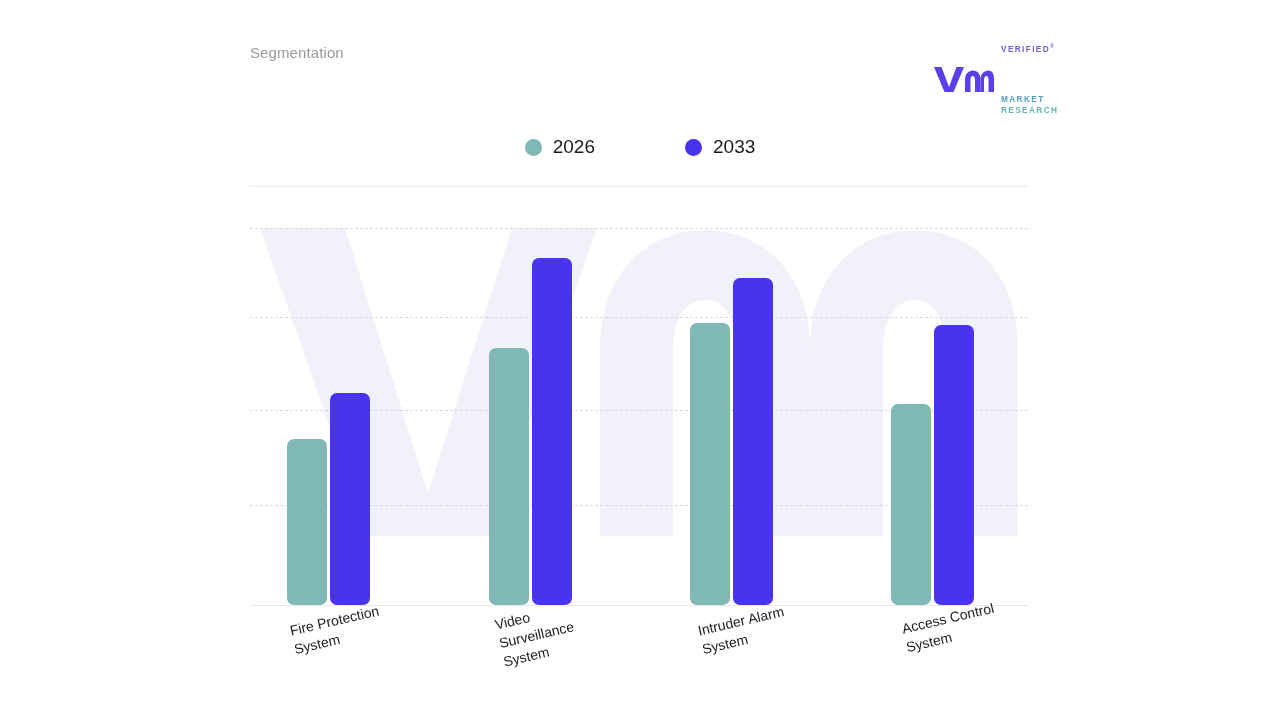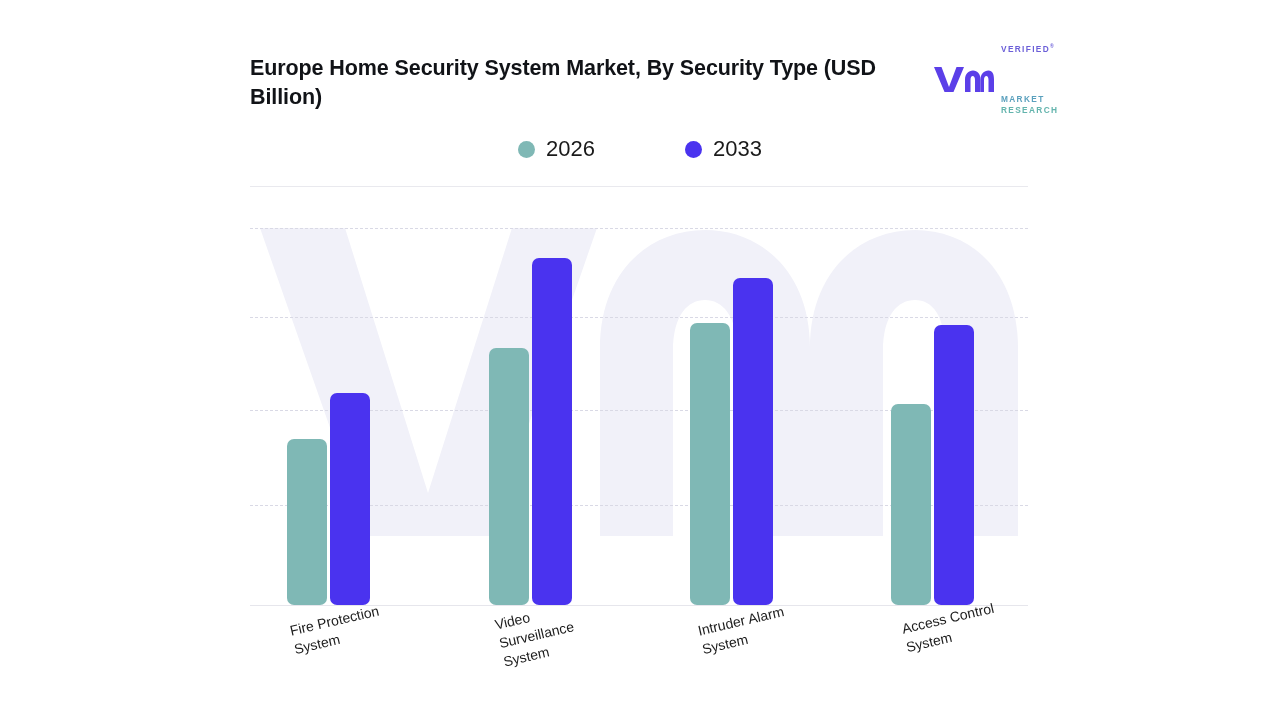--- a/index.html
+++ b/index.html
@@ -37,21 +37,21 @@
   .logo-l3 { color: #63b4ad; }
   .logo-reg { font-size: 5px; vertical-align: super; }
 
   
   .legend {
     position: absolute; left: 250px; top: 136px; width: 780px;
     display: flex; justify-content: center; gap: 90px; align-items: center;
   }
   .legend-item { display: flex; align-items: center; gap: 11px; }
   .legend-dot { width: 17px; height: 17px; border-radius: 50%; display: block; }
-  .legend-label { font-size: 22px; color: #1a1a1a; }
+  .legend-label { font-size: 19px; color: #1a1a1a; }
 
   
   .divider {
     position: absolute; left: 250px; top: 186px; width: 778px; height: 1px;
     background: #e9e9ee;
   }
 
   
   .plot {
     position: absolute; left: 250px; top: 196px;
@@ -86,21 +86,21 @@
     transform: rotate(-13deg); transform-origin: left top;
     white-space: pre-line; text-align: left;
   }
 </style>
 </head>
 <body>
 
 <div class="page">
 
   <div class="header">
-    <div class="title">Europe Home Security System Market, By Security Type (USD Billion)</div>
+    <div class="eyebrow">Segmentation</div>
   </div>
 
   <div class="logo">
     <span class="logo-mark">
       <svg viewBox="0 0 62 30" width="62" height="30" xmlns="http://www.w3.org/2000/svg">
         <path d="M2 3 L9.5 3 L17 23 L24.5 3 L32 3 L21.5 28 L12.5 28 Z" fill="#5b3fe8"></path>
         <path d="M33 28 L33 15.5 C33 10 36.5 6.5 41 6.5 C45.5 6.5 48.5 10 48.5 15.5 L48.5 28 L43 28 L43 16 C43 13.2 42 12 40.7 12 C39.4 12 38.5 13.2 38.5 16 L38.5 28 Z" fill="#5b3fe8"></path>
         <path d="M48.5 28 L48.5 15.5 C48.5 10 52 6.5 56.5 6.5 C60.5 6.5 62 10 62 15.5 L62 28 L56.5 28 L56.5 16 C56.5 13.2 55.6 12 54.3 12 C53 12 52 13.2 52 16 L52 28 Z" fill="#5b3fe8"></path>
       </svg>
     </span>

